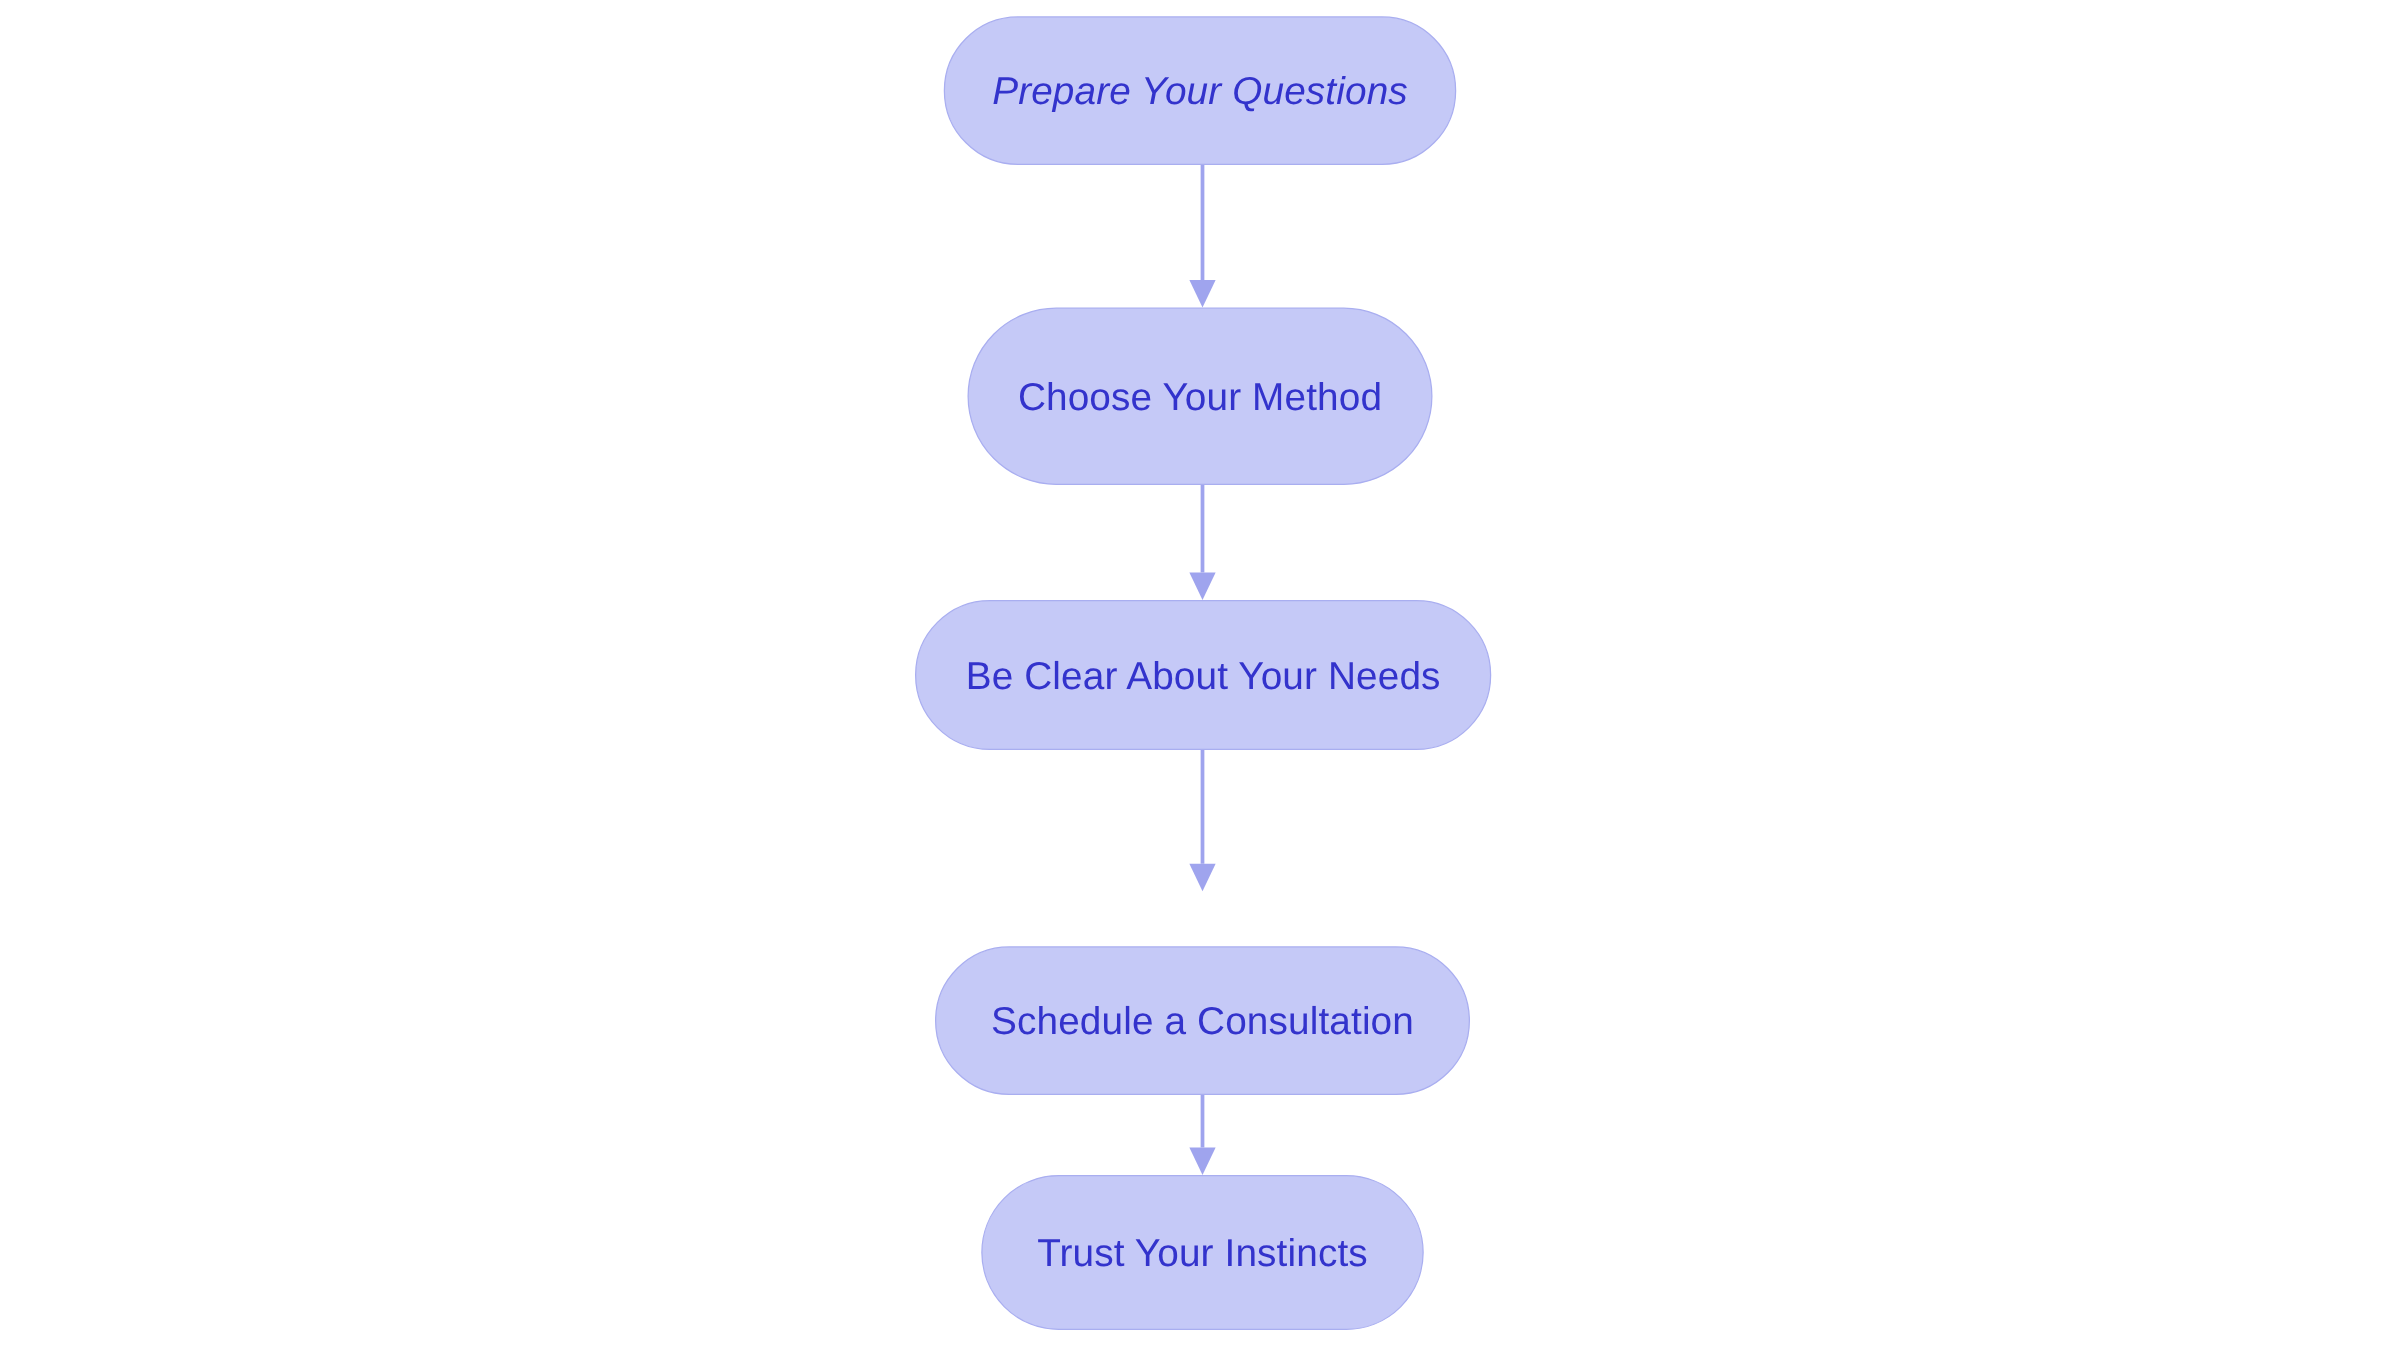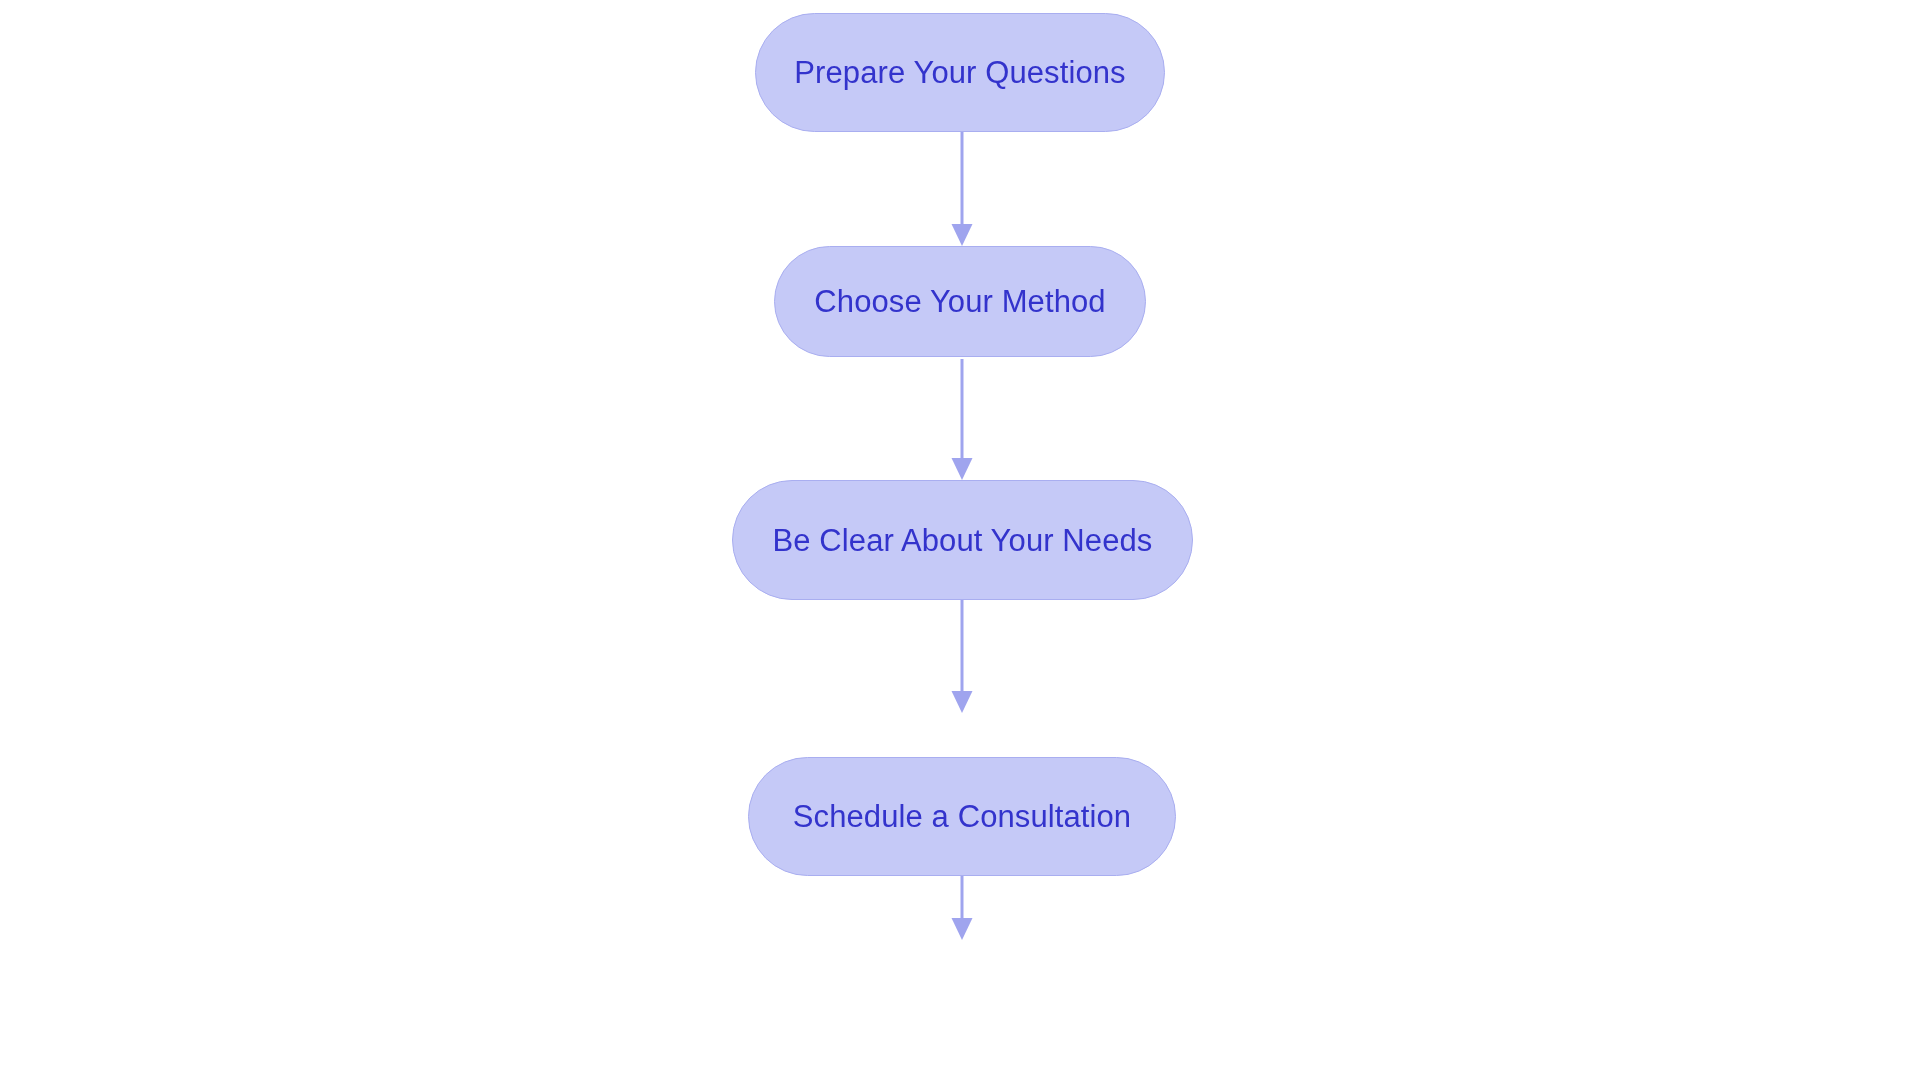--- a/index.html
+++ b/index.html
@@ -68,30 +68,33 @@
     </svg>
   <svg class="flow-edge" id="edge-3" width="40" height="113" style="left: 942px; top: 600px;">
       <line class="edge-line" x1="20" y1="0" x2="20" y2="91"></line>
       <polygon class="edge-head" points="9.5,91 30.5,91 20,113"></polygon>
     </svg>
   <svg class="flow-edge" id="edge-4" width="40" height="108" style="left: 942px; top: 832px;">
       <line class="edge-line" x1="20" y1="0" x2="20" y2="86"></line>
       <polygon class="edge-head" points="9.5,86 30.5,86 20,108"></polygon>
     </svg>
 
-  <div class="flow-node" id="node-1" style="left: 755px; top: 13px; width: 410px; height: 119px;">
+  <div class="flow-node" id="node-1" style="left: 755px; top: 13px; width: 410px; height: 119px; font-style: italic;">
     <span class="flow-node-label">Prepare Your Questions</span>
   </div>
 
-  <div class="flow-node" id="node-2" style="left: 774px; top: 246px; width: 372px; height: 111px;">
+  <div class="flow-node" id="node-2" style="left: 774px; top: 246px; width: 372px; height: 142px;">
     <span class="flow-node-label">Choose Your Method</span>
   </div>
 
   <div class="flow-node" id="node-3" style="left: 732px; top: 480px; width: 461px; height: 120px; text-align: right;">
     <span class="flow-node-label">Be Clear About Your Needs</span>
   </div>
 
   <div class="flow-node" id="node-4" style="left: 748px; top: 713px; width: 428px; height: 119px; margin-top: 44px;">
     <span class="flow-node-label">Schedule a Consultation</span>
   </div>
 
+  <div class="flow-node" id="node-5" style="left: 785px; top: 940px; width: 354px; height: 124px;">
+    <span class="flow-node-label">Trust Your Instincts</span>
+  </div>
 
 </div>
 
 </body></html>

